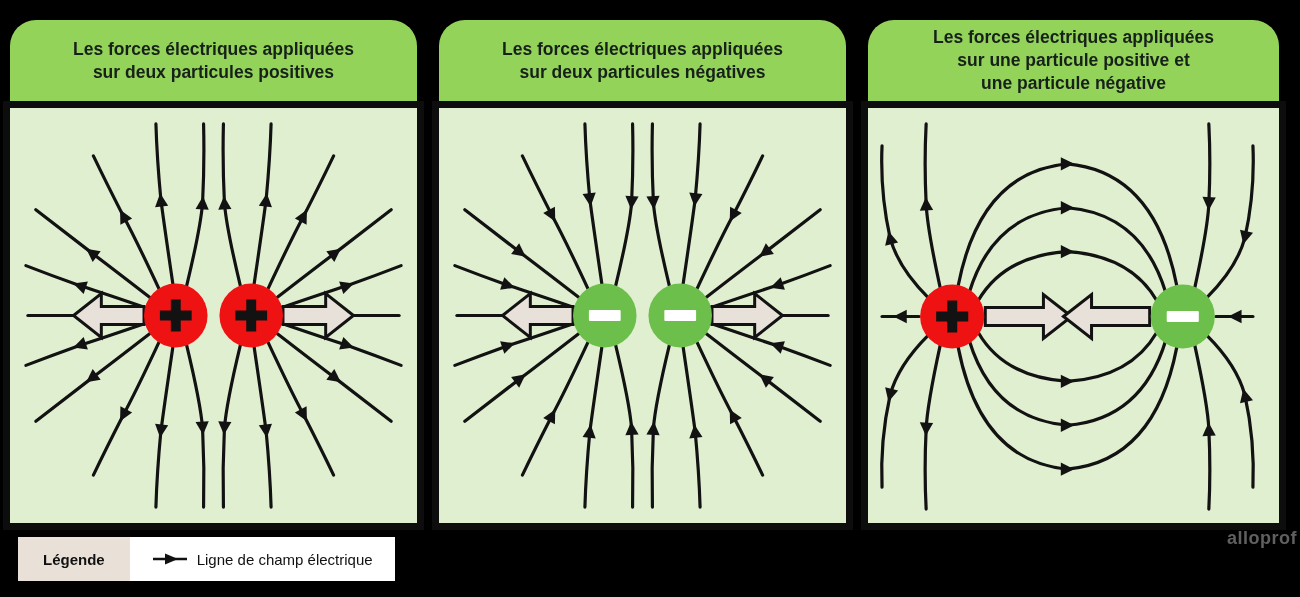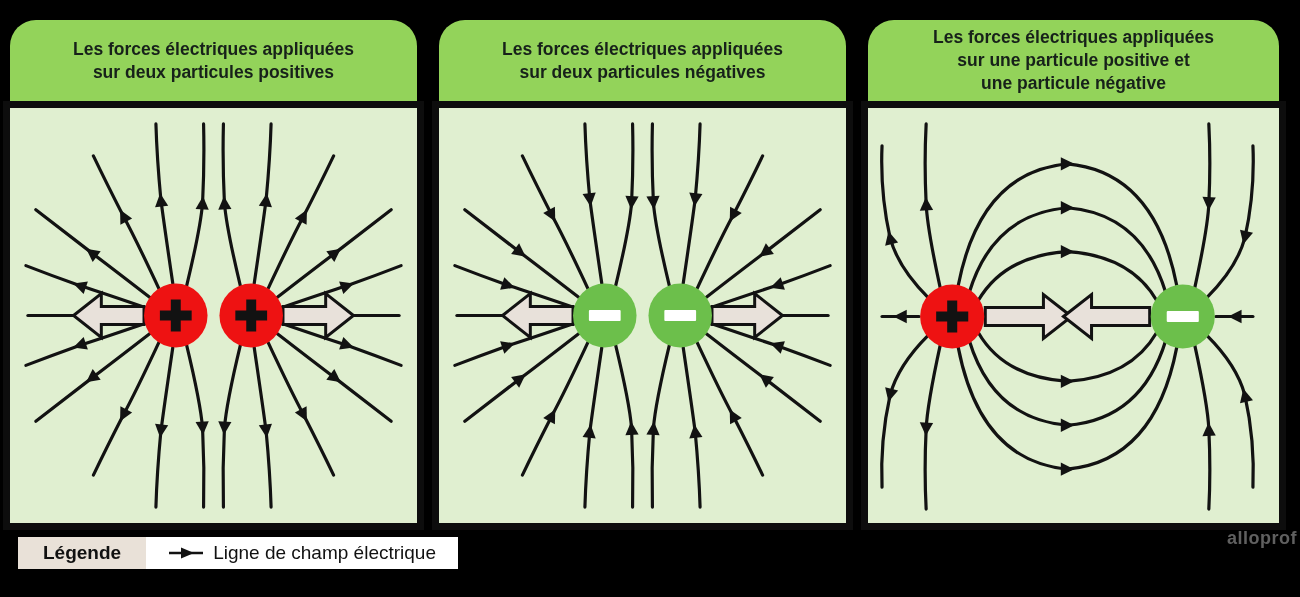--- a/index.html
+++ b/index.html
@@ -7,22 +7,22 @@
          font-family:"Liberation Sans",sans-serif;}
   .columns{position:absolute;left:3px;top:20px;display:flex;gap:8px;}
   .column{display:flex;flex-direction:column;}
   .col-a,.col-b{width:421px;}
   .col-c{width:425px;}
   .header{height:81px;margin:0 7px;border-radius:26px 26px 0 0;
           display:flex;align-items:center;justify-content:center;text-align:center;
           font-weight:bold;font-size:17.5px;line-height:1.3;white-space:pre-line;}
   .panel{height:429px;border:7px solid #0d0d0d;box-sizing:border-box;}
   .panel svg{display:block;width:100%;height:100%;}
-  .legend{position:absolute;left:18px;top:537px;height:32px;display:flex;
-          font-size:19px;color:#111;}
+  .legend{position:absolute;left:18px;top:537px;height:44px;display:flex;
+          font-size:15px;color:#111;}
   .legend-label{display:flex;align-items:center;padding:0 25px;font-weight:bold;}
   .legend-body{display:flex;align-items:center;gap:30px;padding:16px 22px;}
   .legend-item{display:flex;align-items:center;gap:9px;}
   .watermark{position:absolute;left:1227px;top:528px;font-size:18px;font-weight:bold;
              letter-spacing:0.5px;}
 </style>
 </head>
 <body>
 
 <div class="stage" style="background: rgb(0, 0, 0);">

